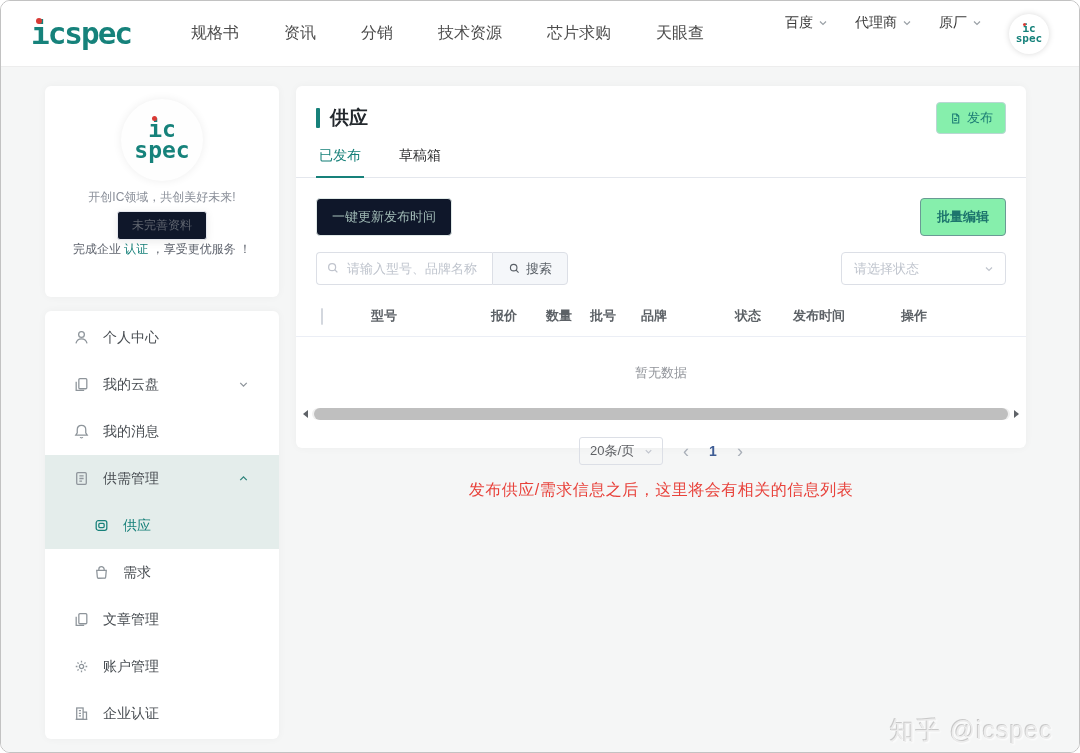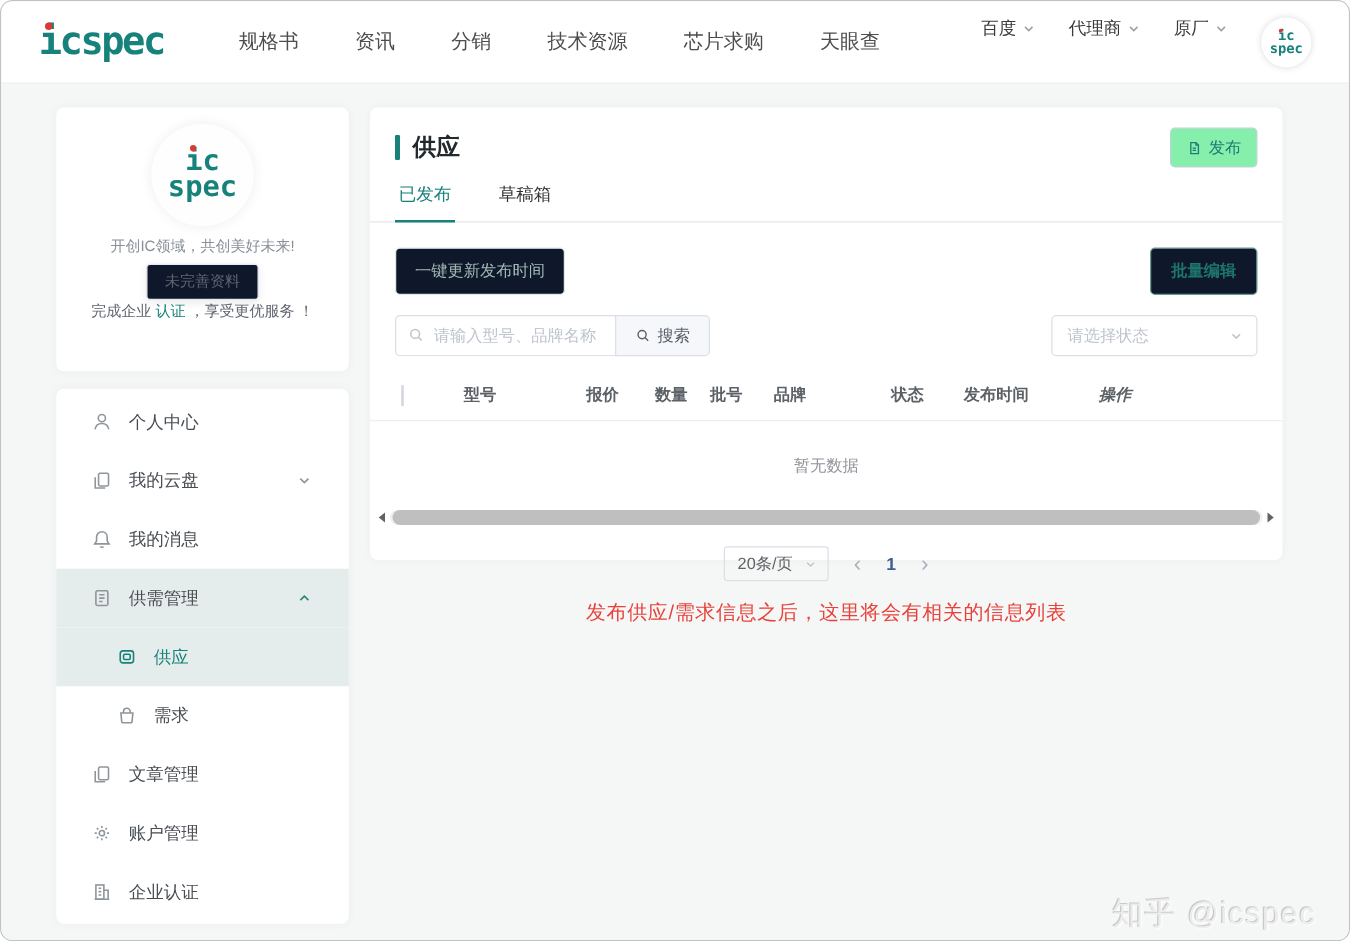--- a/index.html
+++ b/index.html
@@ -72,21 +72,21 @@
   .title-bar { width:4px; height:20px; background:#17817a; margin-right:10px; border-radius:1px; }
   .publish-btn { display:flex; align-items:center; gap:5px; font-size:13px; color:#1c7d75;
                  background:#86efac; border:1px solid #b9d7d3; border-radius:4px;
                  padding:6px 12px; cursor:pointer; }
   .tabs { display:flex; gap:32px; padding:0 20px; margin-top:13px; border-bottom:1px solid #e4e7ed; }
   .tab { font-size:14px; color:#303133; padding:0 3px 11px; cursor:pointer; }
   .tab.active { color:#17817a; border-bottom:2px solid #17817a; margin-bottom:-1px; }
   .controls { display:flex; justify-content:space-between; padding:0 20px; margin-top:20px; }
   .btn-muted { font-size:13px; color:#a0bab5; background:#0f172a; border:1px solid #e0e9e7;
                border-radius:4px; padding:9px 15px; cursor:not-allowed; }
-  .btn-outline-teal { font-size:13px; font-weight:bold; color:#1d756d; background:#0f172a;
+  .btn-outline-teal { font-size:13px; font-weight:bold; color:#1d756d; background:#86efac;
                       border:1px solid #6a9a94; border-radius:4px; padding:9px 16px; cursor:pointer; }
   .filter-row { display:flex; justify-content:space-between; align-items:center;
                 padding:0 20px; margin-top:16px; }
   .search-group { display:flex; }
   .search-input-wrap { position:relative; }
   .search-input-wrap svg { position:absolute; left:10px; top:9px; color:#c0c4cd; }
   .search-input { width:176px; height:33px; border:1px solid #dcdfe6; border-right:none;
                   border-radius:4px 0 0 4px; padding:0 8px 0 30px; font-size:13px; color:#333;
                   outline:none; font-family:inherit; }
   .search-input::placeholder { color:#bfc4cd; }
@@ -96,23 +96,23 @@
   .status-select { width:165px; height:33px; border:1px solid #dcdfe6; border-radius:4px;
                    display:flex; align-items:center; justify-content:space-between;
                    padding:0 10px 0 12px; font-size:13px; color:#bfc4cd; background:#fff;
                    cursor:pointer; }
   .status-select svg { color:#c0c4cd; }
   .table-head { display:flex; align-items:center; height:40px; margin-top:11px;
                 padding-left:25px; font-size:13px; font-weight:bold; color:#5c6166; }
   .checkbox { width:14px; height:14px; border:1px solid #d3d7de; background:#f0f2f5;
               border-radius:2px; cursor:pointer; }
   .col-check { width:50px; }
-  .col-1 { width:98px; } .col-2 { width:55px; } .col-3 { width:44px; }
+  .col-1 { width:98px; } .col-2 { width:55px;margin-left:22px; } .col-3 { width:44px; }
   .col-4 { width:51px; } .col-5 { width:94px; } .col-6 { width:58px; }
-  .col-7 { width:108px; } .col-8 { flex:1;font-style:italic; }
+  .col-7 { width:108px; } .col-8 { flex:1; }
   .head-divider { height:1px; background:#ebeef5; }
   .empty { text-align:center; color:#909399; font-size:13px; padding:27px 0 21px; }
   .hscroll { position:relative; height:14px; margin:4px 7px 0; }
   .hs-track { position:absolute; left:9px; right:9px; top:1px; height:12px;
               background:#f0f0f0; border-radius:6px; }
   .hs-thumb { position:absolute; left:11px; right:11px; top:1px; height:12px;
               background:#bfbfbf; border-radius:6px; cursor:pointer; }
   .hs-arrow { position:absolute; top:3px; width:0; height:0; cursor:pointer;
               border-top:4px solid transparent; border-bottom:4px solid transparent; }
   .hs-arrow.left  { left:0;  border-right:5px solid #5f6368; }

